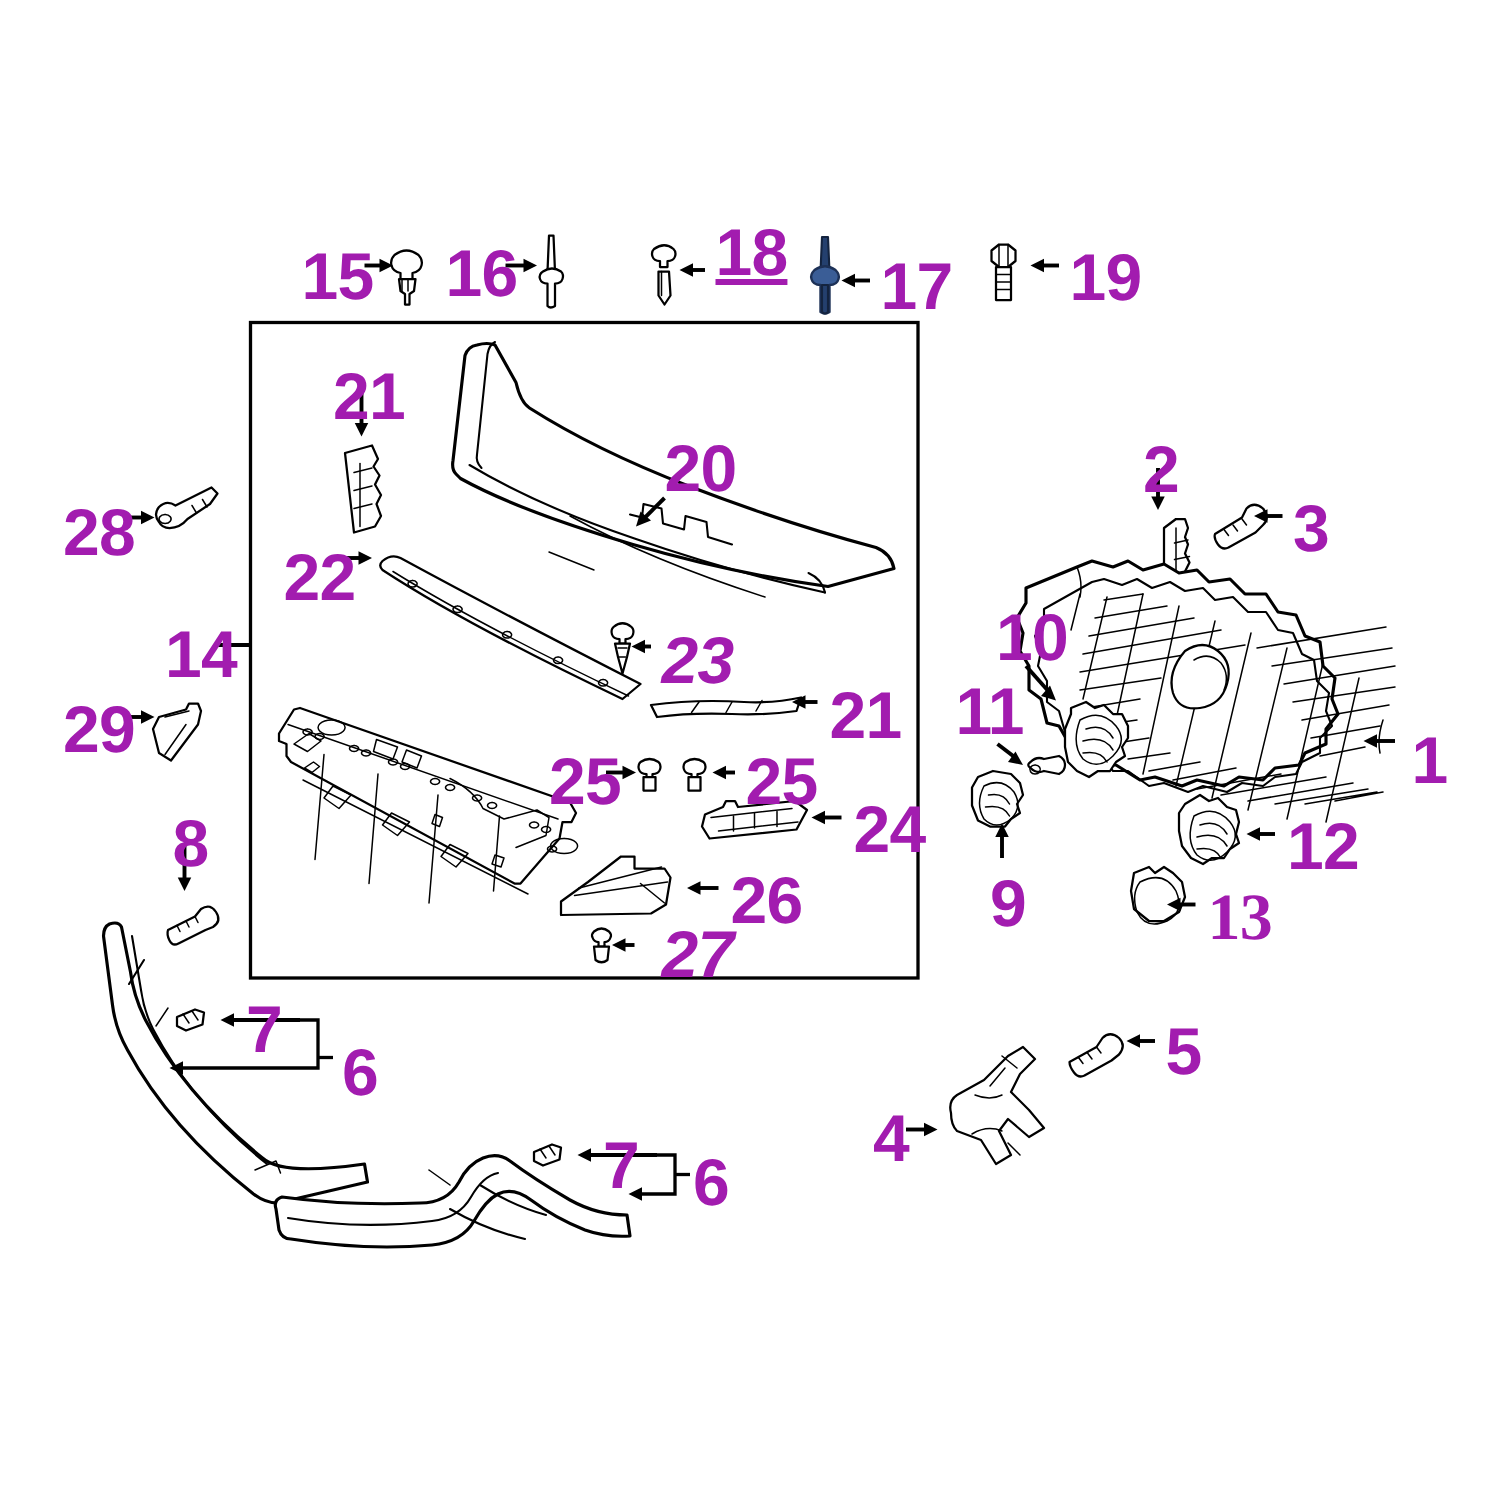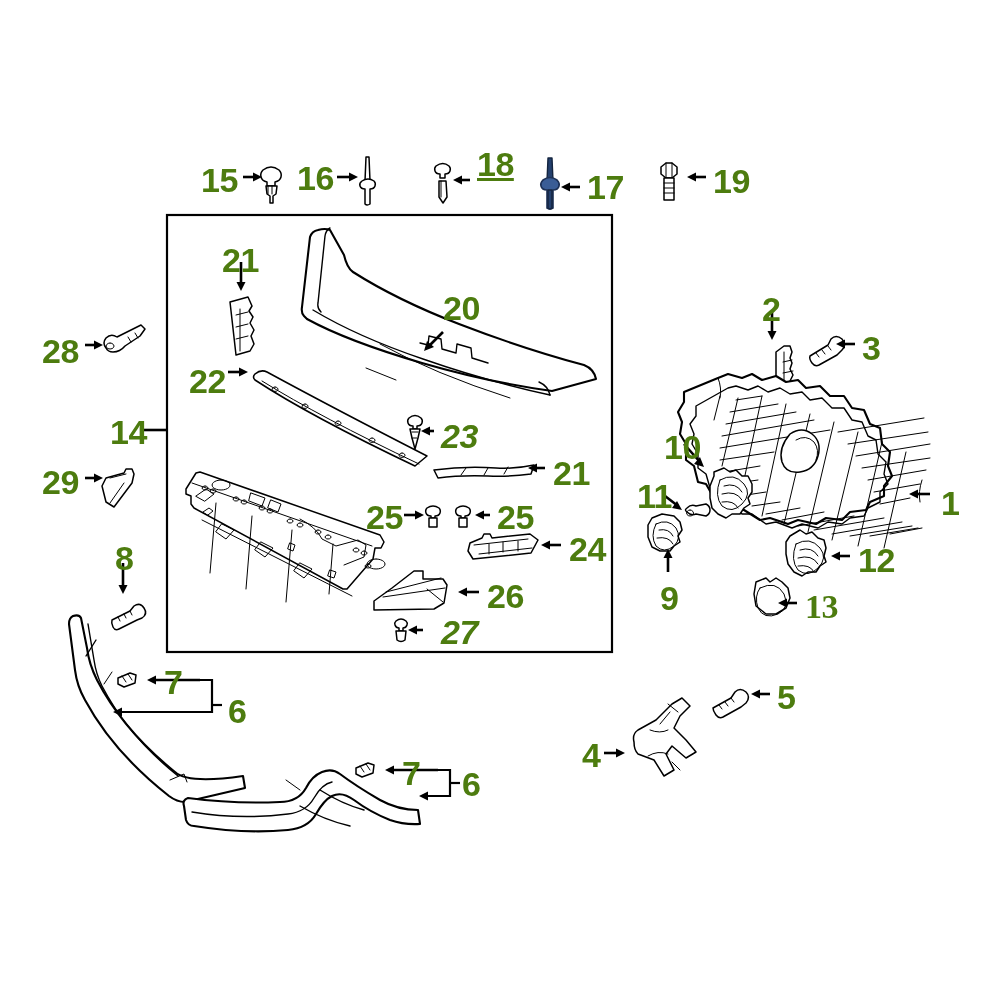--- a/index.html
+++ b/index.html
@@ -27,23 +27,23 @@
   .fillk { fill: #000000; stroke: none; }
   .leader { fill: none; stroke: #000000; stroke-width: 2.6; stroke-linecap: butt; }
   .leader-thin { fill: none; stroke: #000000; stroke-width: 2.2; stroke-linecap: butt; }
   .boxframe { fill: none; stroke: #000000; stroke-width: 2.2; }
   .hl-fill { fill: #3a5d96; stroke: #1d3156; stroke-width: 1.6; stroke-linejoin: round; }
   .hl-dark { fill: #24406e; stroke: #14243f; stroke-width: 1.4; stroke-linejoin: round; }
 
   .num {
     position: absolute;
     font-family: "Liberation Sans", sans-serif;
-    font-size: 34px;
+    font-size: 44px;
     font-weight: 700;
-    color: #4d7c0f;
+    color: #a21caf;
     line-height: 1;
     white-space: nowrap;
     letter-spacing: -0.5px;
   }
 </style>
 </head>
 <body>
 
 <div id="diagram-root">
 
@@ -389,20 +389,20 @@
   <div class="num" style="left:164px; top:665px;">7</div>
   <div class="num" style="left:228px; top:694px;">6</div>
   <div class="num" style="left:402px; top:756px;">7</div>
   <div class="num" style="left:462px; top:767px;">6</div>
 
   <div class="num" style="left:582px; top:738px;">4</div>
   <div class="num" style="left:777px; top:680px;">5</div>
 
   <div class="num" style="left:762px; top:292px;">2</div>
   <div class="num" style="left:862px; top:331px;">3</div>
-  <div class="num" style="left:664px; top:430px;">10</div>
-  <div class="num" style="left:637px; top:479px;">11</div>
+  <div class="num" style="left:664px; top:404px;">10</div>
+  <div class="num" style="left:637px; top:453px;">11</div>
   <div class="num" style="left:660px; top:581px;">9</div>
   <div class="num" style="left:941px; top:486px;">1</div>
   <div class="num" style="left:858px; top:543px;">12</div>
   <div class="num" style="left:805px; top:590px;font-family:Liberation Serif, serif;">13</div>
 
 </div>
 
 </body></html>

